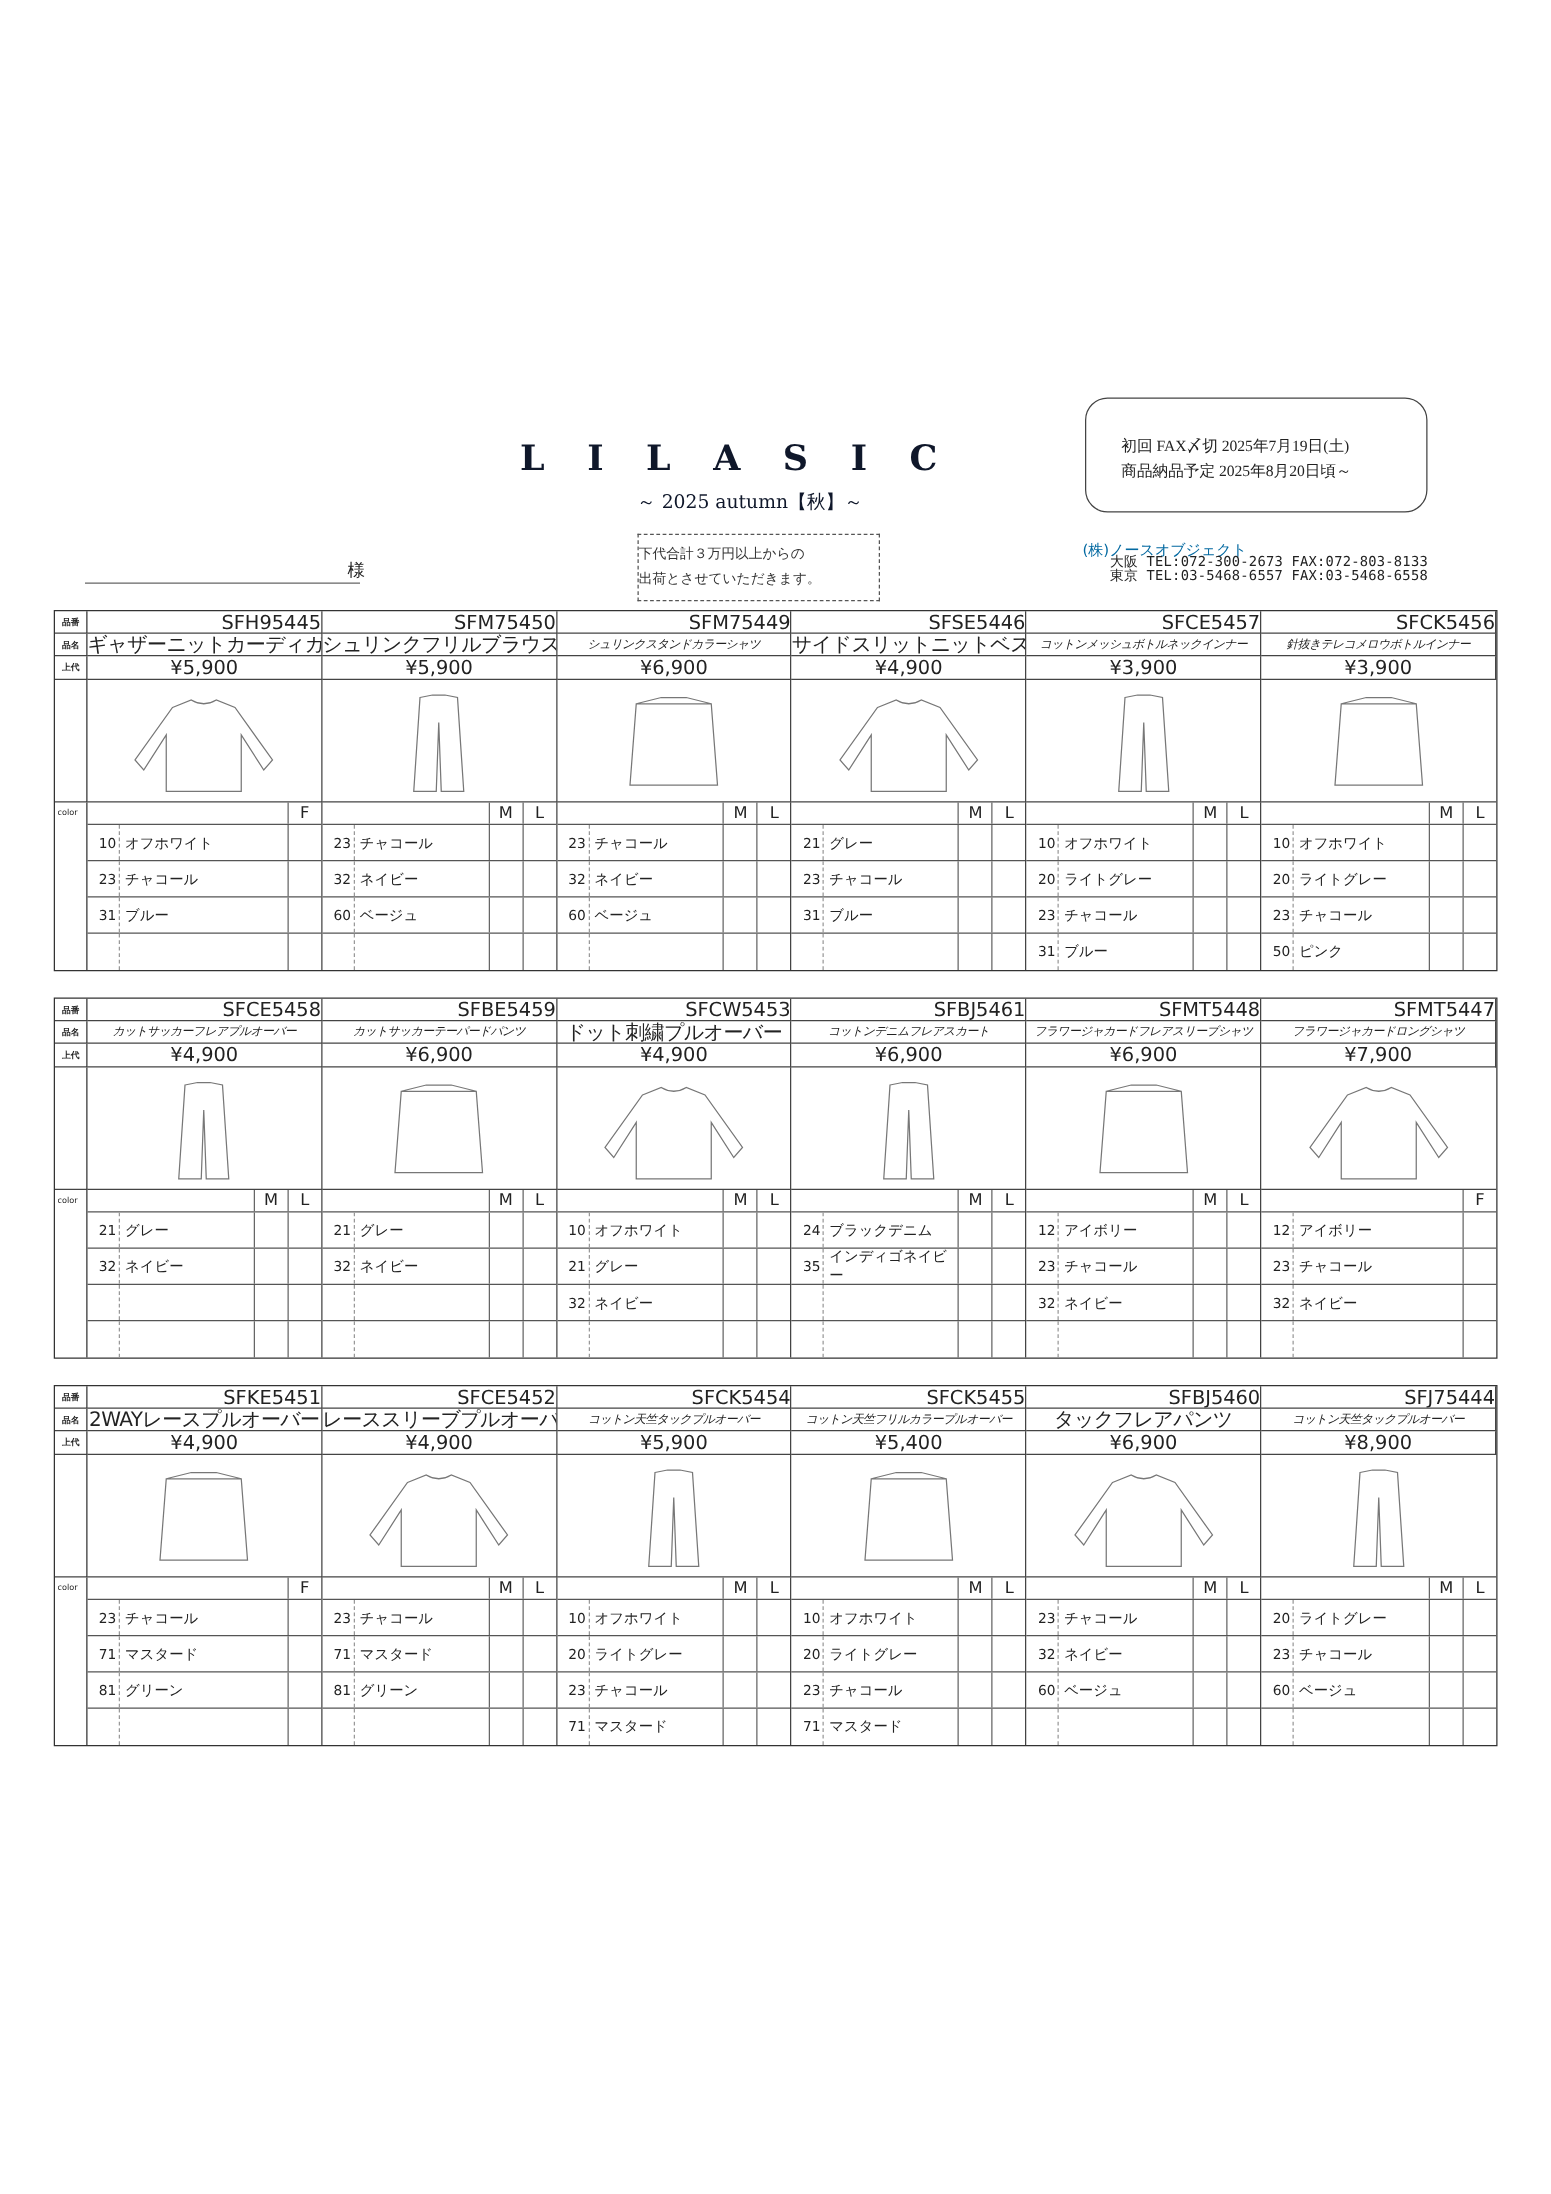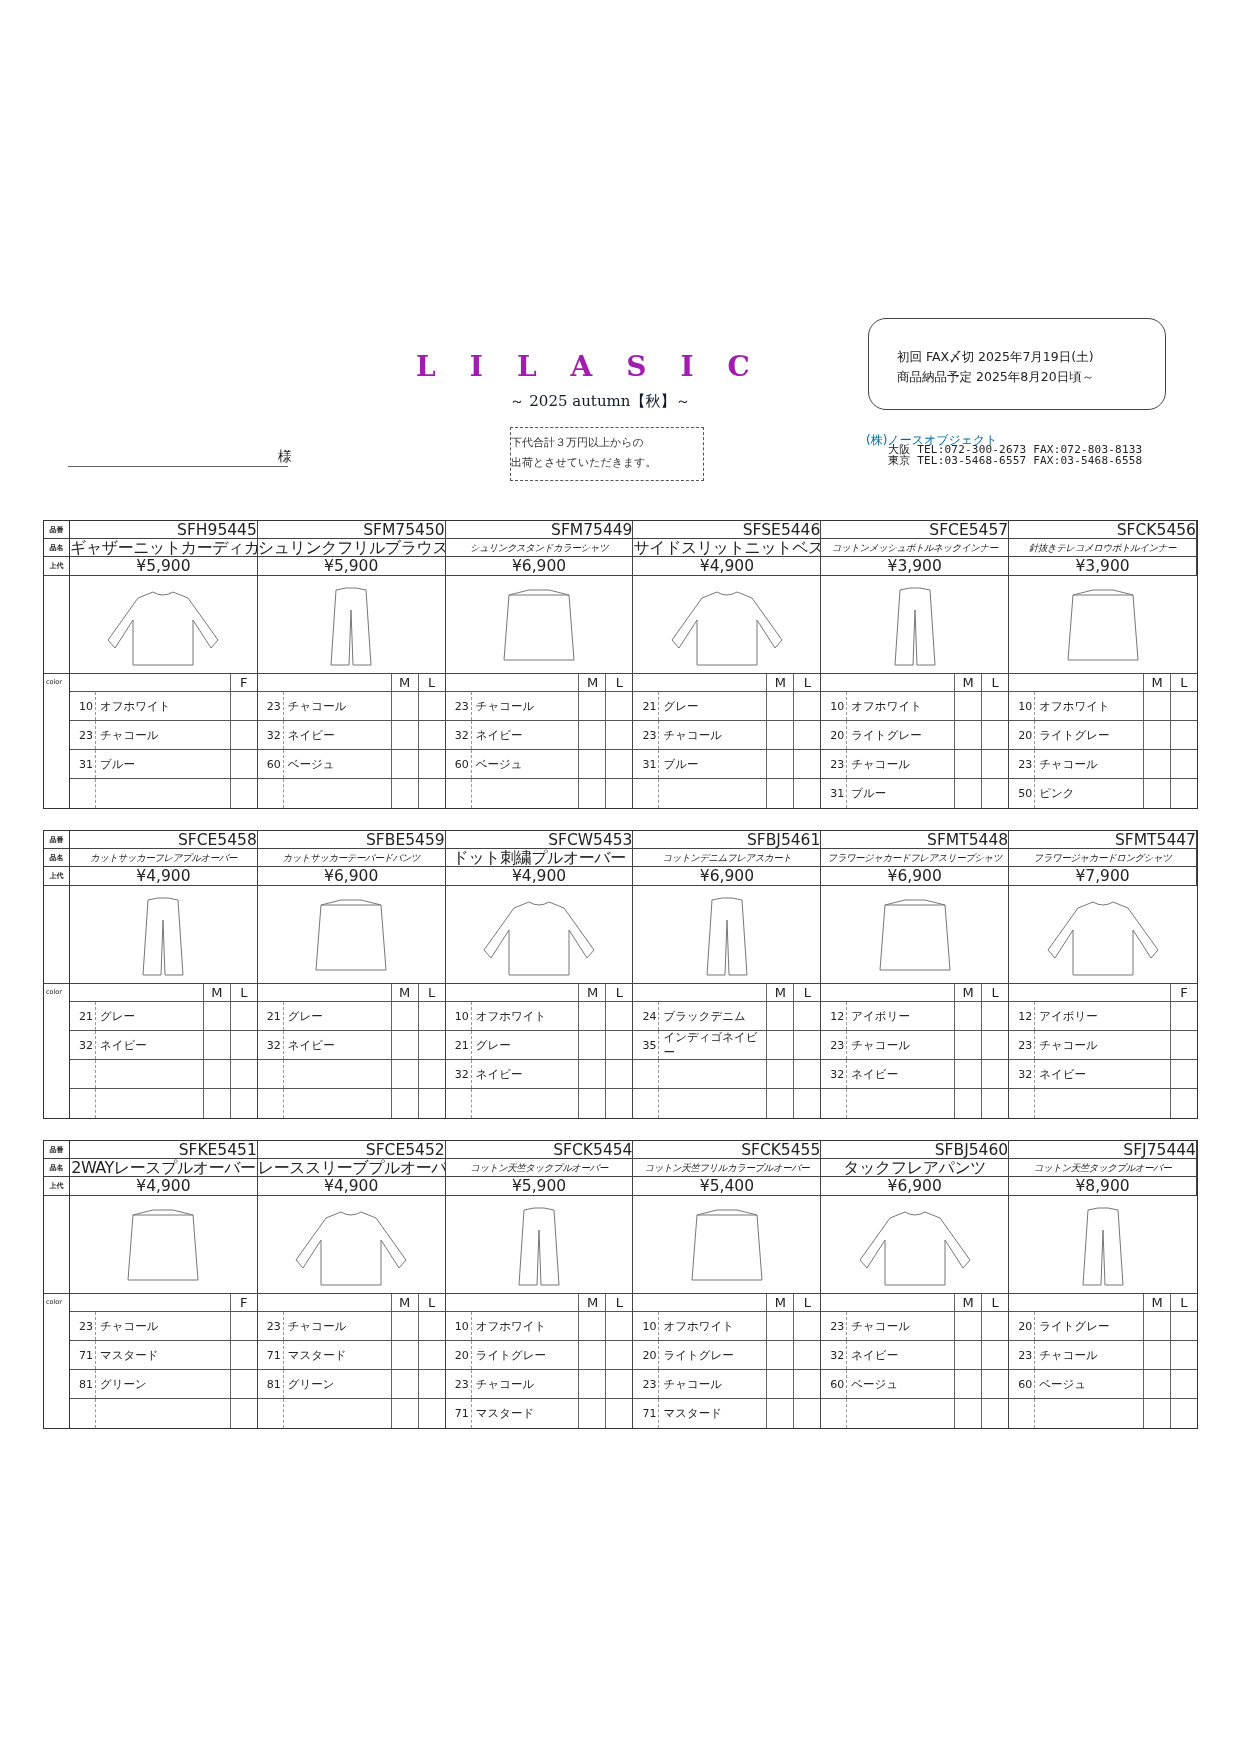--- a/index.html
+++ b/index.html
@@ -1,26 +1,26 @@
 <!DOCTYPE html>
 <html><head>
 <meta charset="utf-8">
 <style>
   html, body { margin:0; padding:0; background:#ffffff; }
   body { width:1241px; height:1755px; position:relative; font-family:"DejaVu Sans", sans-serif; color:#222; overflow:hidden; }
-  .brand { position:absolute; left:400px; top:350px; width:400px; text-align:center; font-family:"DejaVu Serif", serif; font-size:28px; font-weight:bold; letter-spacing:34px; color:#a21caf; }
+  .brand { position:absolute; left:400px; top:350px; width:400px; text-align:center; font-family:"DejaVu Serif", serif; font-size:28px; font-weight:bold; letter-spacing:34px; color:#0f172a; }
   .season { position:absolute; left:440px; top:392px; width:320px; text-align:center; font-family:"DejaVu Serif", serif; font-size:15px; color:#0f172a; }
   .notice { position:absolute; left:510px; top:427px; width:194px; height:54px; border:1.5px dashed #555; box-sizing:border-box; text-align:left; font-size:11px; line-height:20px; padding-top:5px; color:#333; }
   .customer { position:absolute; left:68px; top:450px; width:220px; border-bottom:1.5px solid #666; height:16px; }
   .customer span { position:absolute; right:-4px; top:-2px; font-size:14px; }
-  .deadline { position:absolute; left:868px; top:318px; width:298px; height:92px; border:1.5px solid #444; border-radius:18px; box-sizing:border-box; padding:28px 0 0 28px; font-size:12.5px; line-height:20px; color:#222; }
+  .deadline { position:absolute; left:868px; top:318px; width:274px; height:92px; border:1.5px solid #444; border-radius:18px; box-sizing:border-box; padding:28px 0 0 28px; font-size:12.5px; line-height:20px; color:#222;font-family:Liberation Serif, serif; }
   .company { position:absolute; left:866px; top:432px; font-size:12px; color:#0369a1; }
   .contact { position:absolute; left:888px; top:444px; font-size:11px; line-height:11px; color:#222; font-family:"DejaVu Sans Mono", monospace; letter-spacing:0.2px; }
   .contact div { white-space:nowrap; }
-  .block { position:absolute; left:43px; width:1155px; border:1.5px solid #333; box-sizing:border-box;margin-top:32px; }
+  .block { position:absolute; left:43px; width:1155px; border:1.5px solid #333; box-sizing:border-box; }
   .grid { display:grid; grid-template-columns:26px repeat(6, 1fr); }
   .lbl { border-right:1.5px solid #333; border-bottom:1px solid #444; font-size:7px; font-weight:bold; display:flex; align-items:center; justify-content:center; box-sizing:border-box; }
   .cell { border-right:1px solid #444; border-bottom:1px solid #444; text-align:center; box-sizing:border-box; white-space:nowrap; overflow:hidden; }
   .cell:last-child { border-right:none; }
   .r-code { height:18px; font-size:15.5px; line-height:18px;text-align:right; }
   .r-name { height:18px; font-size:16px; line-height:18px; letter-spacing:-0.5px; }
   .r-name.small { font-size:9.5px;font-style:italic; }
   .r-price { height:19px; font-size:15.5px; line-height:19px; }
   .r-img { height:98px; display:flex; align-items:center; justify-content:center; }
   .r-img svg { width:140px; height:90px; }

